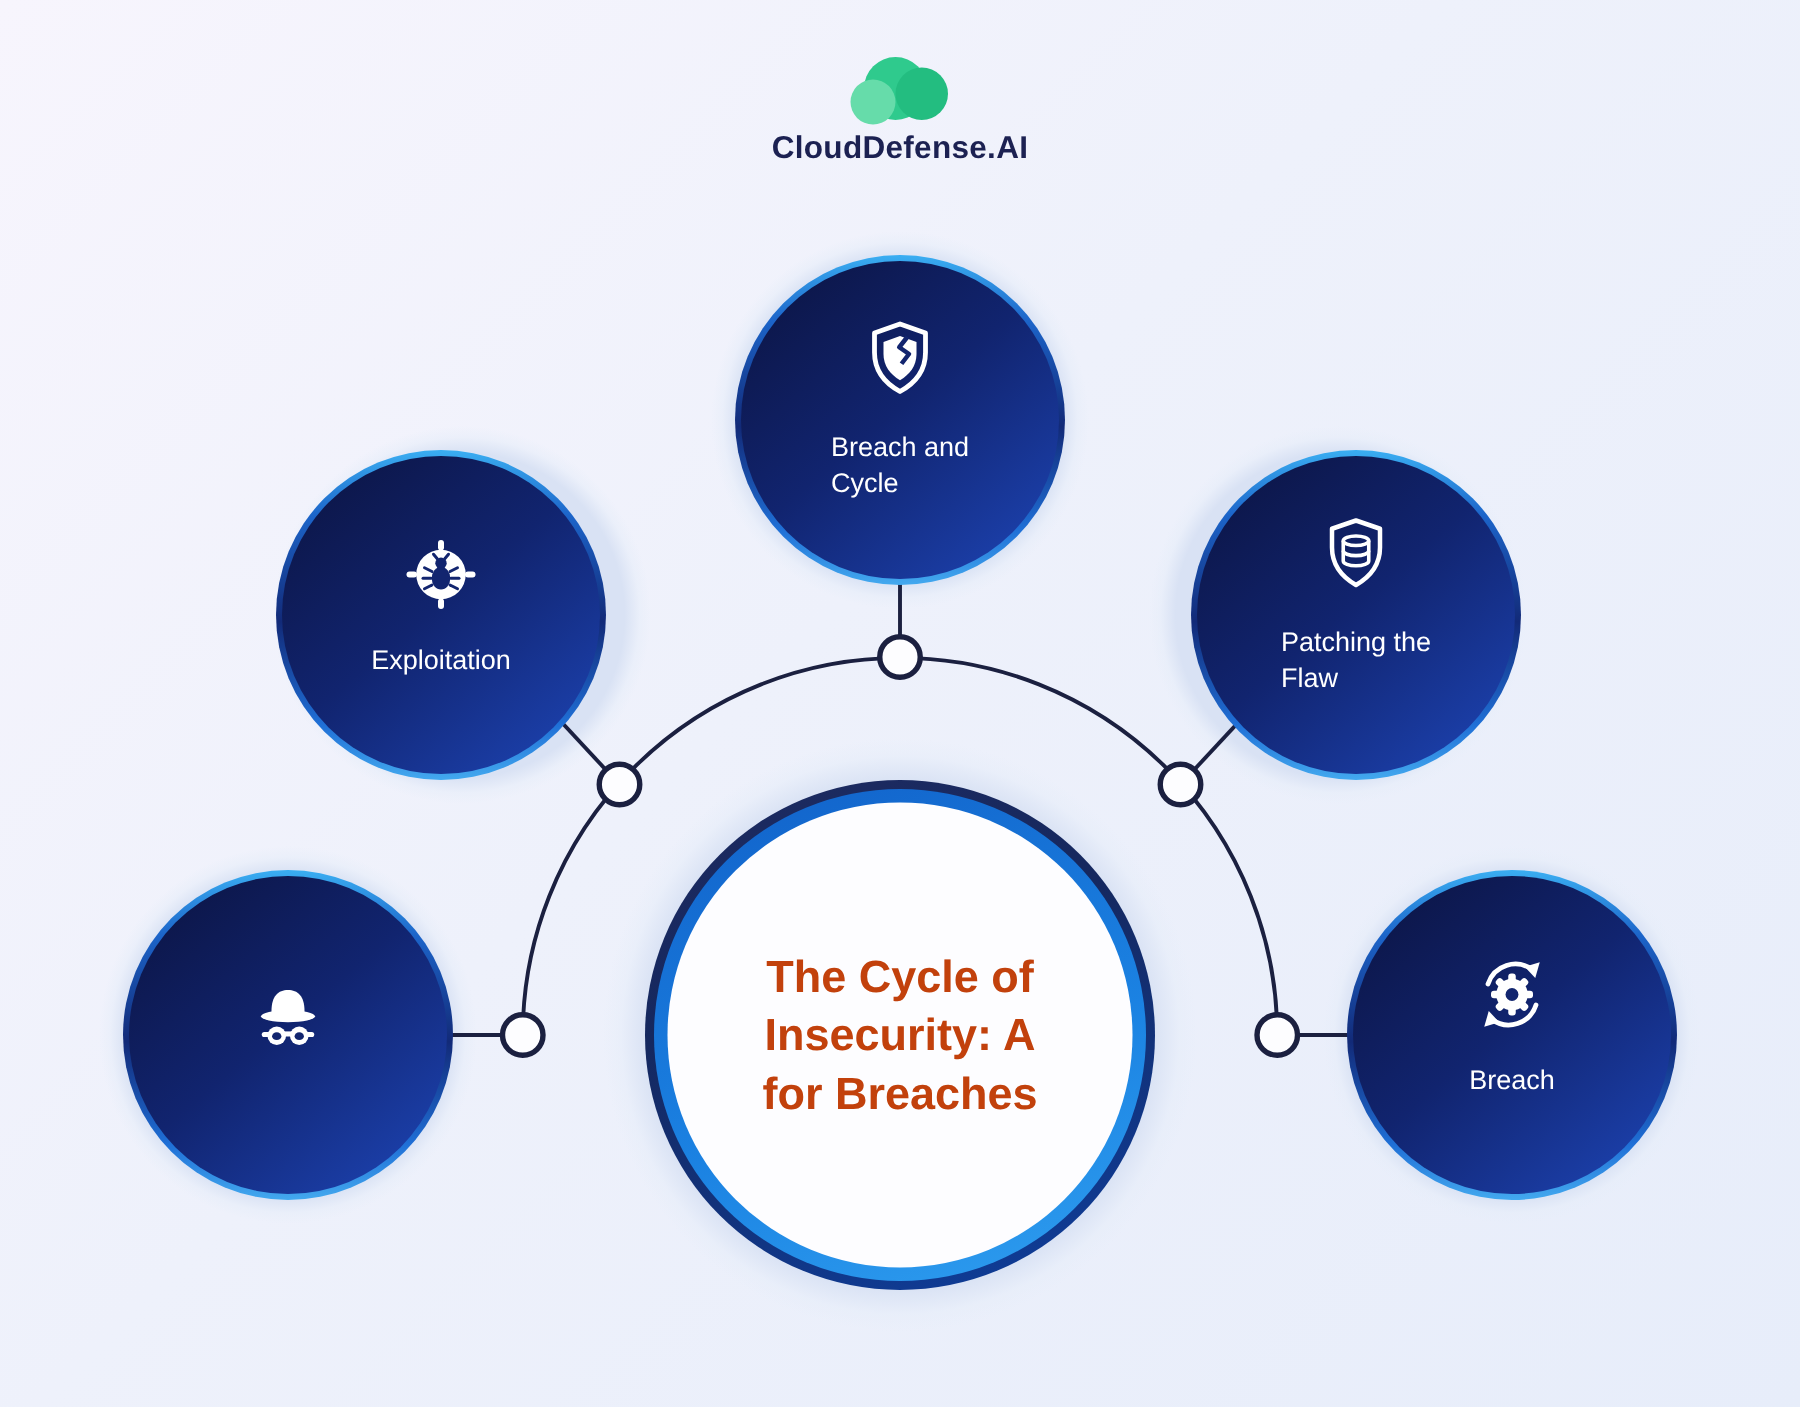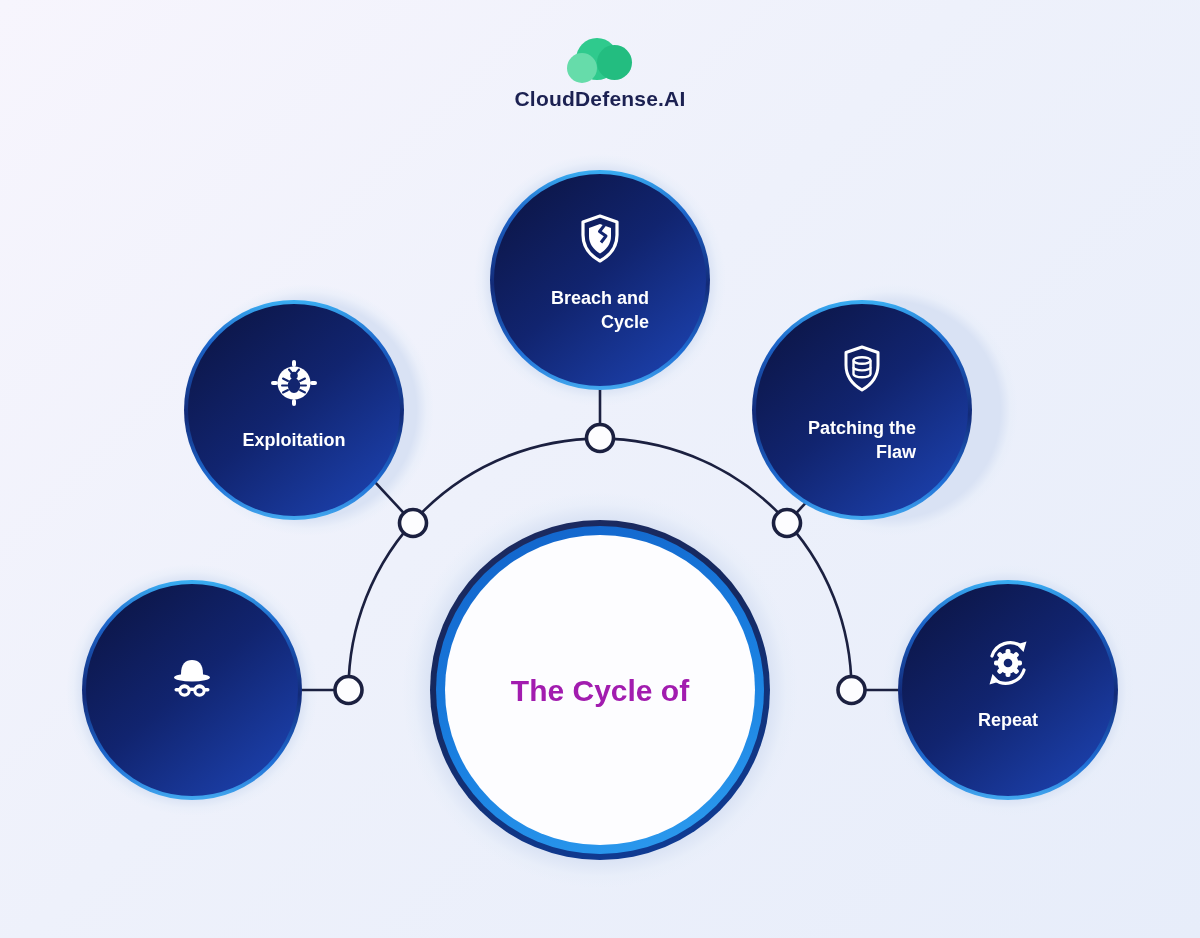--- a/index.html
+++ b/index.html
@@ -35,34 +35,34 @@
   .jdot  { fill:#fdfdff; stroke:#1b2040; stroke-width:3.6; }
 
   
   .node { position:absolute; width:220px; height:220px; border-radius:50%; padding:4px;
     background:linear-gradient(180deg,#3aaef2 0%, #1c64c9 20%, #122a78 52%, #1f6fd6 83%, #43a9ef 100%); }
   .node-fill { width:100%; height:100%; border-radius:50%;
     background:linear-gradient(140deg,#0c1545 6%, #11246f 48%, #1d44b4 97%);
     display:flex; flex-direction:column; align-items:center; justify-content:center; gap:13px; }
   .node-content { display:flex; flex-direction:column; align-items:center; gap:13px;
     transform:translateY(-9px); }
-  .node-label { color:#ffffff; font-size:18px; font-weight:700; line-height:24px;
-    text-align:right; }
+  .node-label { color:#ffffff; font-size:18px; font-weight:400; line-height:24px;
+    text-align:left; }
   .node-label span { display:block; }
   .node-icon { width:64px; height:64px; display:block; }
 
   
   .center-ring-outer { position:absolute; left:430px; top:520px; width:340px; height:340px;
     border-radius:50%; padding:6px;
     background:linear-gradient(160deg,#1e2b60 0%, #15285f 38%, #0e3f9e 100%); }
   .center-ring-inner { width:100%; height:100%; border-radius:50%; padding:9px;
     background:linear-gradient(160deg,#1161c9 0%, #1b82e2 58%, #2f9ff0 100%); }
   .center-face { width:100%; height:100%; border-radius:50%; background:#fdfdff;
     display:flex; align-items:center; justify-content:center; }
-  .center-title { font-size:30px; line-height:39px; font-weight:800; color:#a21caf;
+  .center-title { font-size:30px; line-height:39px; font-weight:800; color:#c2410c;
     text-align:center; }
   .center-title span { display:block; }
 </style>
 </head>
 <body>
 
 <div class="canvas">
 
   <div class="brand">
     <div class="brand-cloud">
@@ -132,21 +132,21 @@
               <path d="M38 39 L43 41.5"></path>
           </g>
         </svg>
         <div class="node-label">
           <span>Exploitation</span>
         </div>
       </div>
     </div>
   </div>
 
-  <div class="node" style="left:752px; top:300px;">
+  <div class="node" style="left:794px; top:300px;">
     <div class="node-fill">
       <div class="node-content">
         <svg class="node-icon" viewBox="0 0 64 64">
           <path d="M32 8 L48 13.5 V26 C48 37.5 41.5 45.5 32 51 C22.5 45.5 16 37.5 16 26 V13.5 Z" fill="none" stroke="#ffffff" stroke-width="3" stroke-linejoin="round"></path>
           <ellipse cx="32" cy="21.5" rx="8.5" ry="3.2" fill="none" stroke="#ffffff" stroke-width="2.4"></ellipse>
           <path d="M23.5 21.5 V35 c0 1.8 3.8 3.2 8.5 3.2 s8.5 -1.4 8.5 -3.2 V21.5" fill="none" stroke="#ffffff" stroke-width="2.4"></path>
           <path d="M23.5 28.2 c0 1.8 3.8 3.2 8.5 3.2 s8.5 -1.4 8.5 -3.2" fill="none" stroke="#ffffff" stroke-width="2.4"></path>
         </svg>
         <div class="node-label">
           <span>Patching the</span>
@@ -189,29 +189,31 @@
             <rect x="29.5" y="18" width="5" height="8" rx="2" transform="rotate(135 32 32)"></rect>
             <rect x="29.5" y="18" width="5" height="8" rx="2" transform="rotate(180 32 32)"></rect>
             <rect x="29.5" y="18" width="5" height="8" rx="2" transform="rotate(225 32 32)"></rect>
             <rect x="29.5" y="18" width="5" height="8" rx="2" transform="rotate(270 32 32)"></rect>
             <rect x="29.5" y="18" width="5" height="8" rx="2" transform="rotate(315 32 32)"></rect>
             <circle cx="32" cy="32" r="10.5"></circle>
           </g>
           <circle cx="32" cy="32" r="4.3" fill="#12256f"></circle>
         </svg>
         <div class="node-label">
-          <span>Repeat</span>
+          <span>Breach</span>
         </div>
       </div>
     </div>
   </div>
 
   <div class="center-ring-outer">
     <div class="center-ring-inner">
       <div class="center-face">
         <div class="center-title">
           <span>The Cycle of</span>
+          <span>Insecurity: A</span>
+          <span>for Breaches</span>
         </div>
       </div>
     </div>
   </div>
 
 </div>
 
 </body></html>

